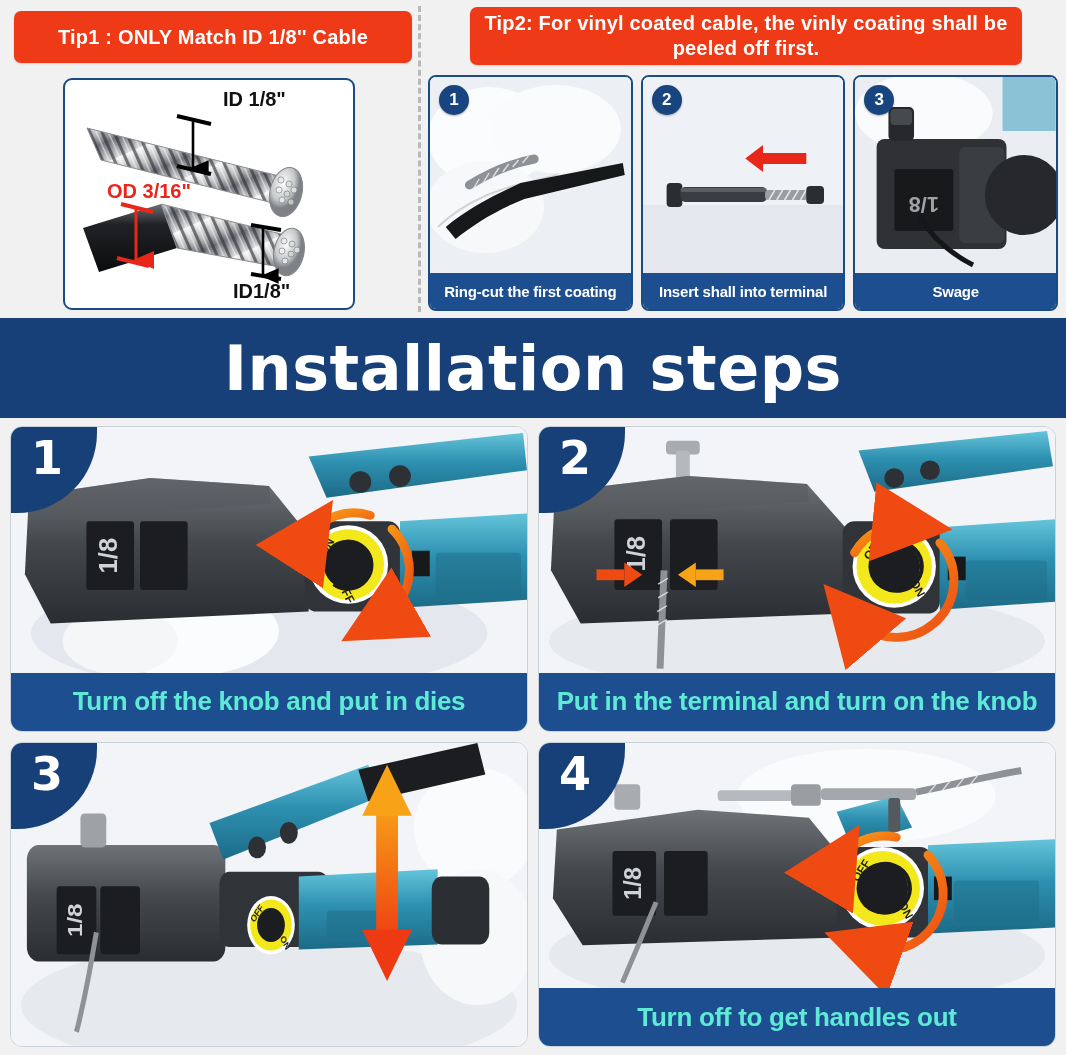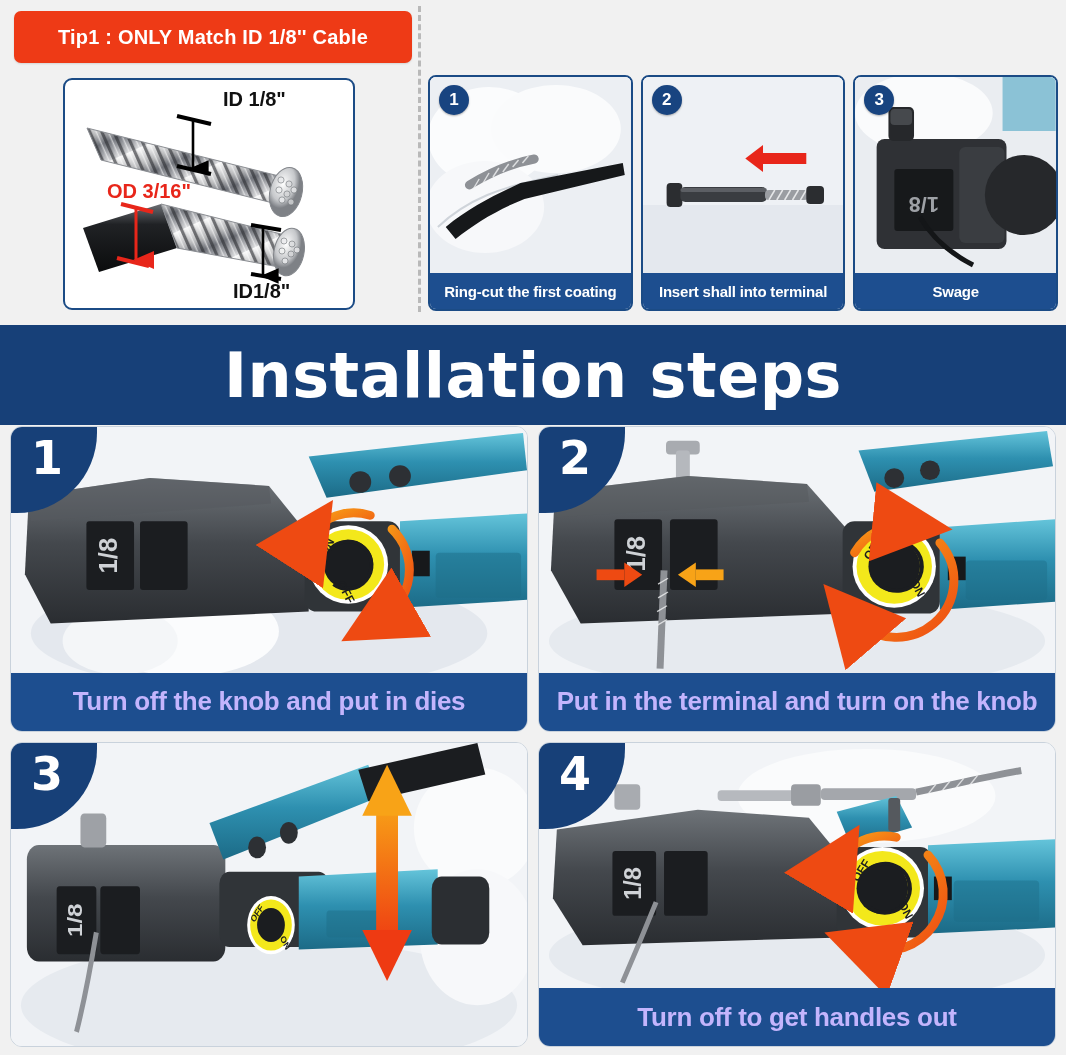--- a/index.html
+++ b/index.html
@@ -61,40 +61,40 @@
   .badge-circle{
     position:absolute;left:9px;top:8px;width:30px;height:30px;border-radius:50%;
     background:#184480;color:#fff;font-size:17px;font-weight:bold;
     display:flex;align-items:center;justify-content:center;z-index:5;
     box-shadow:0 1px 2px rgba(0,0,0,.3);
   }
 
   
   .title-banner{
     position:absolute;left:0;top:318px;width:1066px;height:100px;
-    background:#174078;display:flex;align-items:center;justify-content:center;margin-top:7px;
+    background:#174078;display:flex;align-items:center;justify-content:center;
   }
   .title-banner .t{
     color:#ffffff;font-size:62px;font-weight:bold;letter-spacing:.5px;
     font-family:"DejaVu Sans","Liberation Sans",sans-serif;
   }
 
   
   .steps{
     position:absolute;left:0;top:420px;width:1066px;height:635px;
     display:grid;grid-template-columns:1fr 1fr;grid-template-rows:1fr 1fr;
     gap:10px;padding:6px 10px 8px 10px;box-sizing:border-box;
   }
   .step{
     position:relative;border-radius:12px;overflow:hidden;background:#e8ecf1;
     display:flex;flex-direction:column;border:1px solid #c9d2dc;
   }
   .step-photo{position:relative;flex:1;overflow:hidden;background:#eef1f5;}
   .step-cap{
-    height:58px;background:#1d4e8f;color:#c4b5fd;
+    height:58px;background:#1d4e8f;color:#5eead4;
     font-size:26px;font-weight:bold;
     display:flex;align-items:center;justify-content:center;text-align:center;
     letter-spacing:-.3px;
   }
   .badge-corner{
     position:absolute;left:0;top:0;width:86px;height:86px;
     background:#174078;border-bottom-right-radius:80px;z-index:6;
     color:#fff;font-size:46px;font-weight:bold;
     display:flex;align-items:flex-start;justify-content:flex-start;
     padding:4px 0 0 20px;box-sizing:border-box;
@@ -106,20 +106,21 @@
 <body>
 
 <div class="page">
 
   <div class="tips">
 
     <div class="divider-dashed"></div>
 
     <div class="tip-banner" id="tip1-banner">Tip1 : ONLY Match ID 1/8'' Cable</div>
 
+    <div class="tip-banner" id="tip2-banner">Tip2: For vinyl coated cable, the vinly coating shall be peeled off first.</div>
 
     <div class="cable-card">
       <svg class="cable-svg" width="284" height="224" viewBox="0 0 284 224">
         <defs>
           <linearGradient id="wireg" x1="0" y1="0" x2="0" y2="1">
             <stop offset="0%" stop-color="#fbfbfb"></stop>
             <stop offset="35%" stop-color="#b9babc"></stop>
             <stop offset="60%" stop-color="#70737a"></stop>
             <stop offset="100%" stop-color="#d7d8da"></stop>
           </linearGradient>

